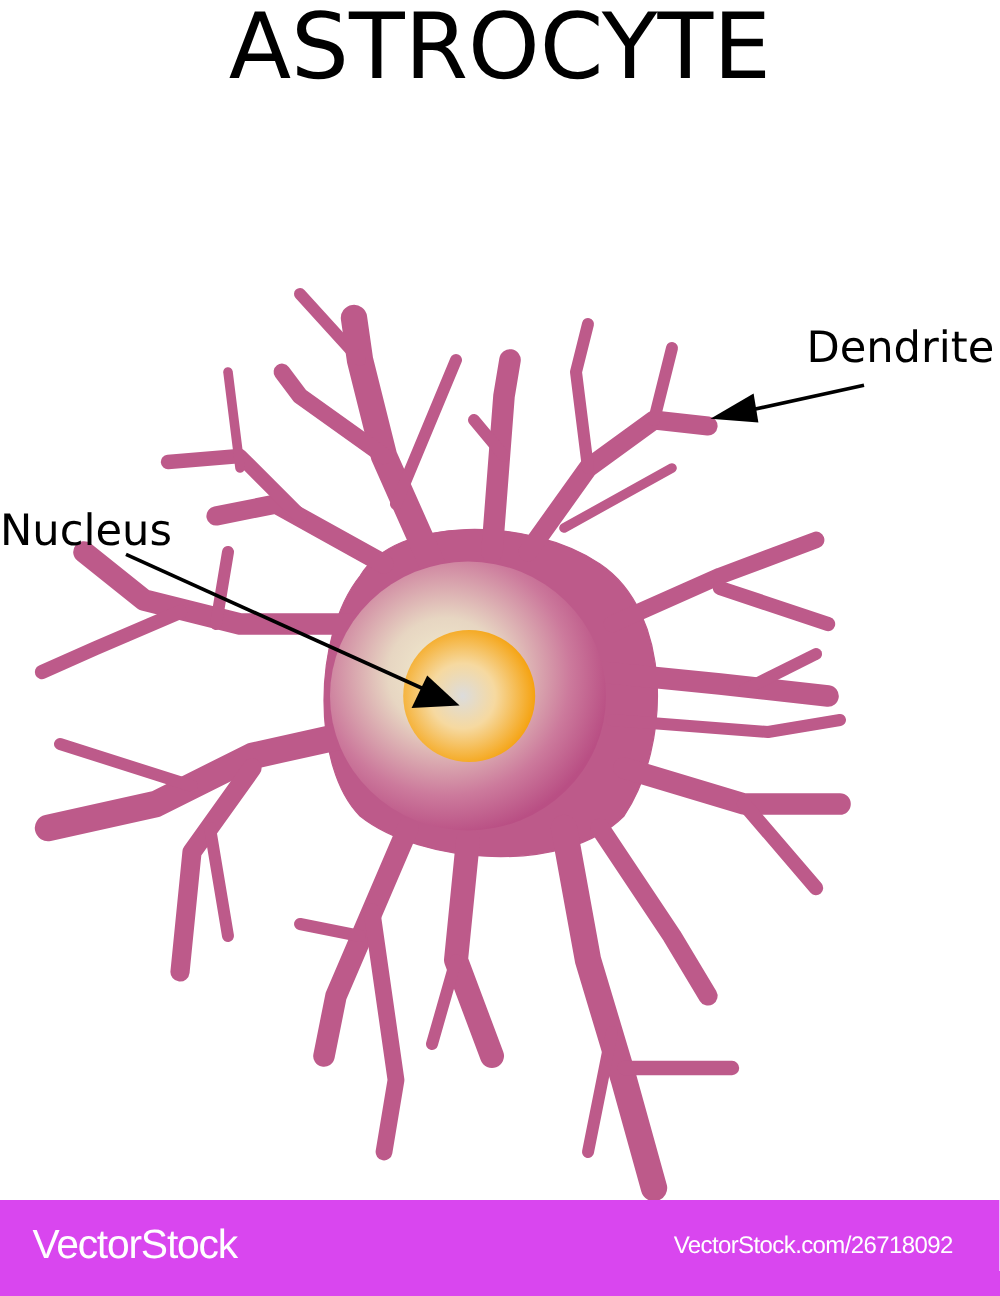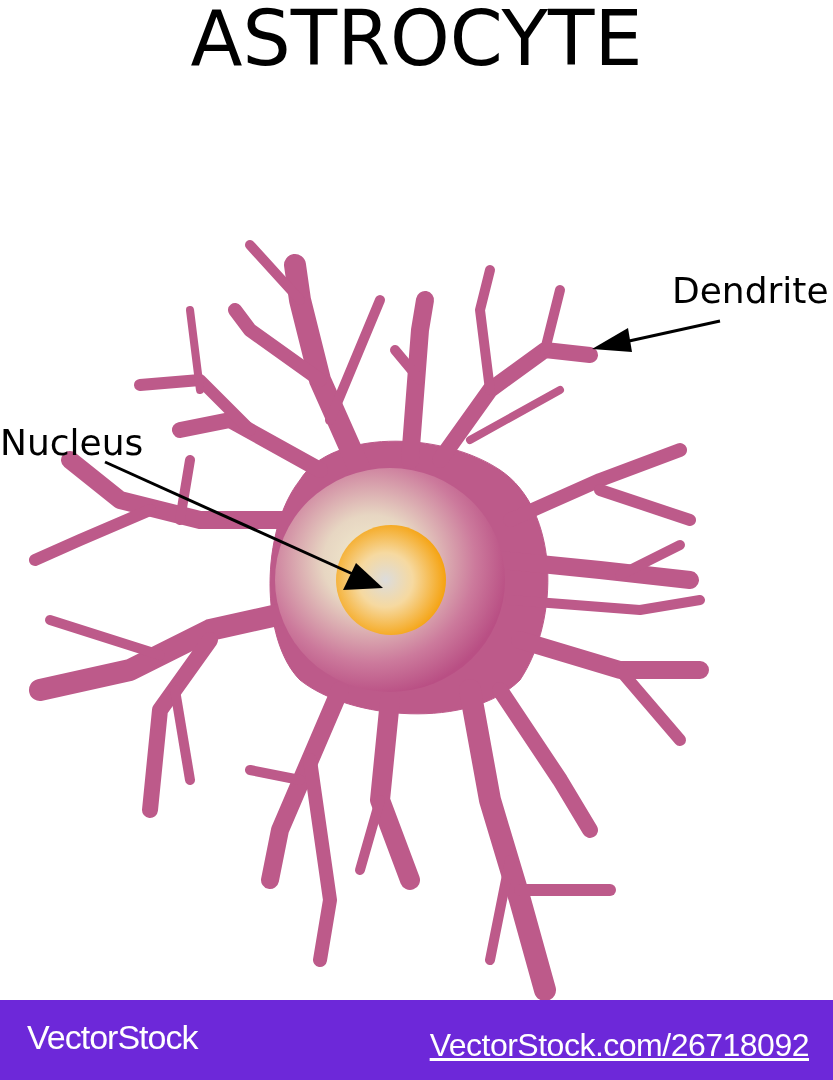--- a/index.html
+++ b/index.html
@@ -2,23 +2,23 @@
 <html><head>
 <meta charset="utf-8">
 <style>
   html,body{margin:0;padding:0;background:#fff;}
   body{width:833px;height:1080px;position:relative;overflow:hidden;font-family:"Liberation Sans","DejaVu Sans",sans-serif;}
   .title{position:absolute;left:0;width:833px;top:-6px;text-align:center;font-size:76px;font-weight:400;color:#000;letter-spacing:0px;font-family:"DejaVu Sans","Liberation Sans",sans-serif;}
   .label{position:absolute;font-size:36px;color:#000;font-family:"DejaVu Sans","Liberation Sans",sans-serif;}
   .lbl-dendrite{left:672px;top:270px;}
   .lbl-nucleus{left:0px;top:422px;}
   svg.cell{position:absolute;left:0;top:0;}
-  .footer{position:absolute;left:0;top:1000px;width:833px;height:80px;background:#6d28d9;color:#fff;}
+  .footer{position:absolute;left:0;top:1000px;width:833px;height:80px;background:#d946ef;color:#fff;}
   .brand{position:absolute;left:27px;top:18px;font-size:34px;letter-spacing:-1px;font-family:"Liberation Sans",sans-serif;}
-  .ref{position:absolute;right:24px;top:27px;font-size:32px;letter-spacing:-0.5px;font-family:"Liberation Sans",sans-serif;text-decoration:underline;}
+  .ref{position:absolute;right:39px;top:27px;font-size:20px;letter-spacing:-0.5px;font-family:"Liberation Sans",sans-serif;}
 </style>
 </head>
 <body>
 
 <div class="title">ASTROCYTE</div>
 
 <svg class="cell" width="833" height="1000" viewBox="0 0 833 1000">
   <defs>
     <radialGradient id="soma" cx="0.42" cy="0.42" r="0.6">
       <stop offset="0" stop-color="#f3efd0"></stop>

